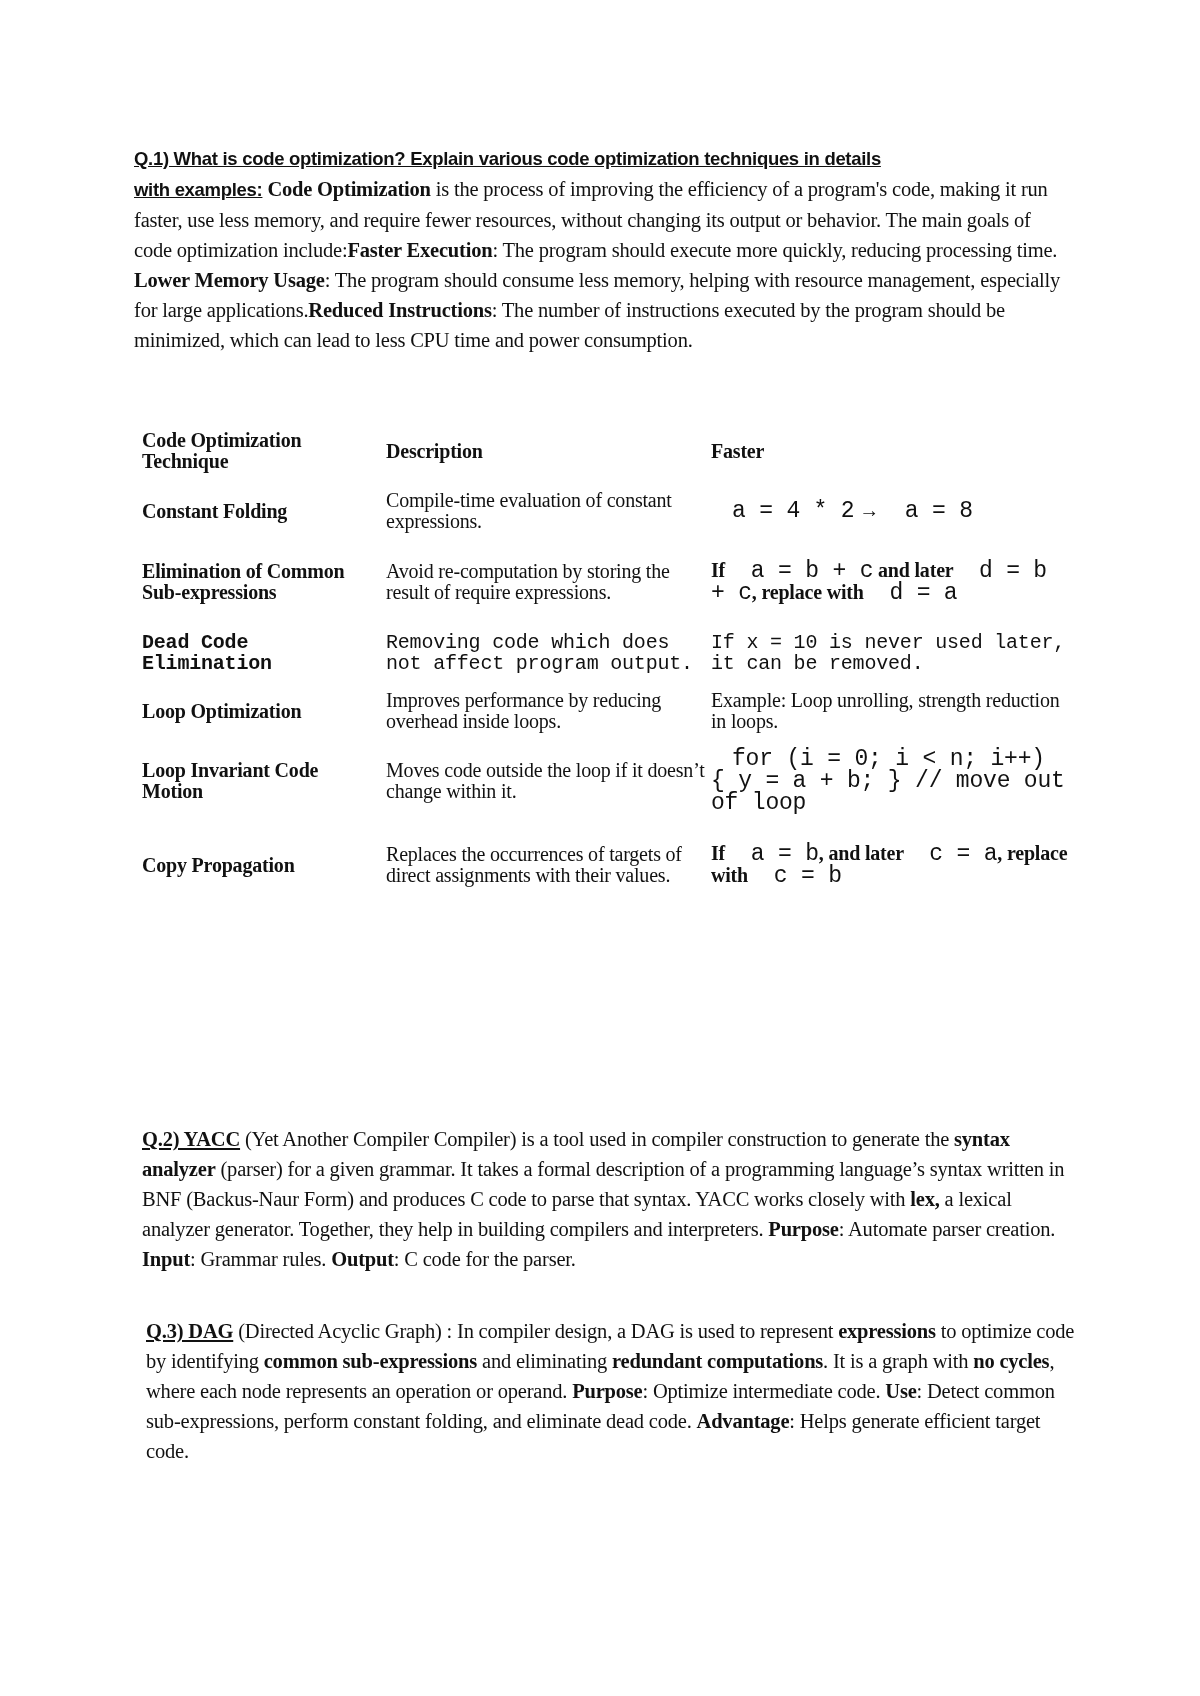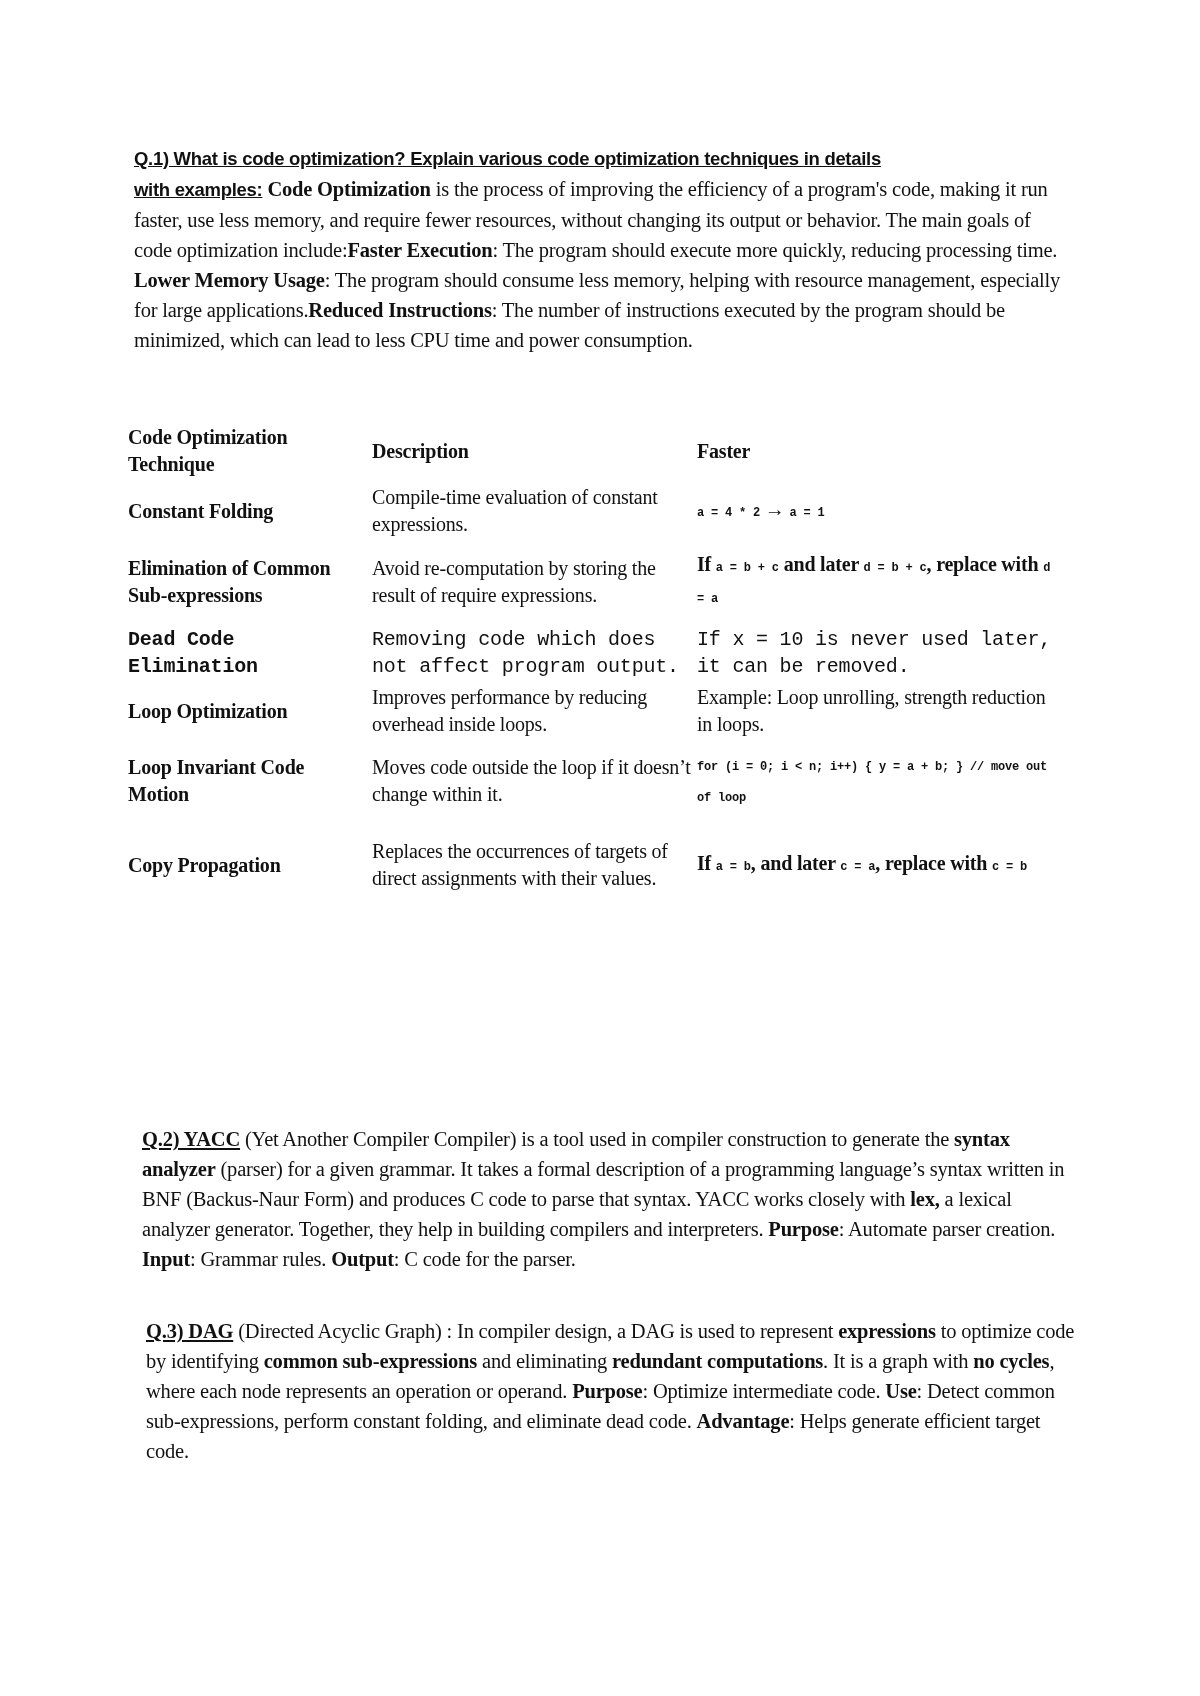--- a/index.html
+++ b/index.html
@@ -1,29 +1,29 @@
 <!DOCTYPE html>
 <html><head>
   <meta charset="utf-8">
   <style>
     html, body { margin: 0; padding: 0; background: #ffffff; }
     body { width: 1200px; height: 1696px; position: relative; overflow: hidden; color: #111111; }
     .para { font-family: "Liberation Serif", serif; font-size: 20.5px; line-height: 30px; letter-spacing: -0.2px; }
     .q-head { font-family: "Liberation Sans", sans-serif; font-weight: bold; text-decoration: underline; font-size: 18.5px; letter-spacing: -0.3px; }
     .q-head-serif { font-family: "Liberation Serif", serif; font-weight: bold; text-decoration: underline; }
     b { font-weight: bold; }
-    table.tech { position: absolute; left: 128px; top: 420px; border-collapse: collapse; width: 930px; font-family: "Liberation Serif", serif; font-size: 20px; line-height: 27px; letter-spacing: -0.2px; }
+    table.tech { position: absolute; left: 142px; top: 420px; border-collapse: collapse; width: 930px; font-family: "Liberation Serif", serif; font-size: 20px; line-height: 21px; letter-spacing: -0.2px; }
     table.tech td, table.tech th { padding: 0 4px 0 0; vertical-align: middle; text-align: left; }
     table.tech th { font-weight: bold; }
     table.tech th.c { text-align: left; font-family: Liberation Serif, serif; }
     col.c1 { width: 244px; }
     col.c2 { width: 325px; }
     col.c3 { width: 361px; }
     .tname { font-weight: bold; }
-    .ex-mono { font-family: "Liberation Mono", monospace; font-weight: bold; font-size: 12px; }
+    .ex-mono { font-family: "Liberation Mono", monospace; font-weight: normal; font-size: 23px; margin-left: 21px; }
     .ex-bold { font-weight: bold; }
     tr.r-head { height: 62px; }
     tr.r1 { height: 58px; }
     tr.r2 { height: 56px; }
     tr.r3 { height: 84px; }
     tr.r4 { height: 58px; font-family: Liberation Mono, monospace; }
     tr.r5 { height: 58px; font-family: Liberation Serif, serif; }
     tr.r6 { height: 82px; }
     tr.r7 { height: 86px; }
     tr.r8 { height: 88px; }
@@ -48,21 +48,21 @@
     </colgroup>
   <tbody>
       <tr class="r-head">
     <th>Code Optimization Technique</th>
     <th class="c">Description</th>
     <th class="c">Faster</th>
   </tr>
   <tr class="r1">
     <td class="tname">Constant Folding</td>
     <td>Compile-time evaluation of constant expressions.</td>
-    <td><span class="ex-mono">a = 4 * 2</span><span class=""> → </span><span class="ex-mono">a = 1</span></td>
+    <td><span class="ex-mono">a = 4 * 2</span><span class=""> → </span><span class="ex-mono">a = 8</span></td>
   </tr>
   <tr class="r3">
     <td class="tname">Elimination of Common Sub-expressions</td>
     <td>Avoid re-computation by storing the result of require expressions.</td>
     <td><span class="ex-bold">If </span><span class="ex-mono">a = b + c</span><span class="ex-bold"> and later </span><span class="ex-mono">d = b + c</span><span class="ex-bold">, replace with </span><span class="ex-mono">d = a</span></td>
   </tr>
   <tr class="r4">
     <td class="tname">Dead Code Elimination</td>
     <td>Removing code which does not affect program output.</td>
     <td><span class="">If x = 10 is never used later, it can be removed.</span></td>

